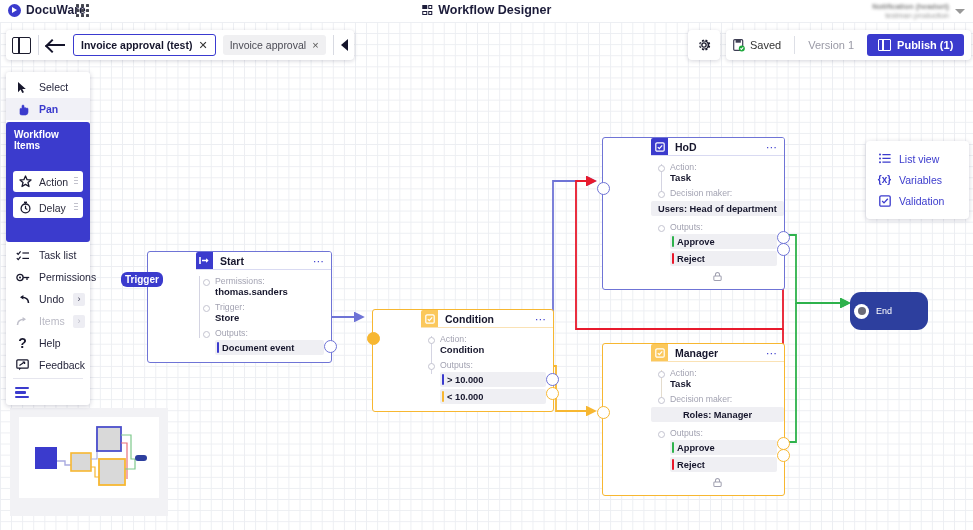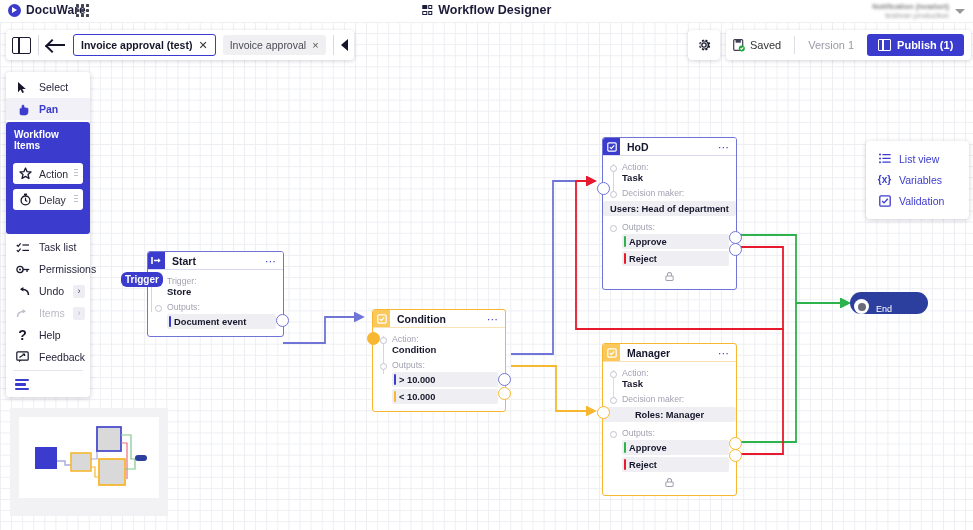--- a/index.html
+++ b/index.html
@@ -80,42 +80,42 @@
     box-shadow:0 1px 5px rgba(20,20,60,.22);z-index:45;padding:4px 0 0;}
   .mi{display:flex;align-items:center;gap:9px;height:22px;padding:0 0 0 9px;font-size:10.5px;color:#26263c;cursor:pointer;position:relative;}
   .mi.sel{background:#f1f1f7;color:#3b3bcd;font-weight:bold;}
   .mi.dis{color:#b9b9c4;}
   .mi .ico{width:15px;height:15px;display:flex;align-items:center;justify-content:center;flex:0 0 15px;}
   .mi .caret{position:absolute;right:5px;width:12px;height:13px;background:#ededf3;border-radius:2px;
     display:flex;align-items:center;justify-content:center;font-size:9px;color:#3a3a52;}
   .mi.dis .caret{color:#b9b9c4;}
   .msep{height:1px;background:#e6e6ee;margin:2px 7px;}
   .wfitems{background:#3b3bcd;border-radius:3px;margin:2px 0;padding:7px 7px 8px;}
-  .wfitems h4{margin:0 0 12px 1px;font-size:10px;color:#fff;font-weight:bold;}
+  .wfitems h4{margin:0 0 20px 1px;font-size:10px;color:#fff;font-weight:bold;}
   .wfitem{background:#fff;border-radius:3px;height:21px;display:flex;align-items:center;gap:7px;
     padding:0 6px;margin-bottom:5px;font-size:10.5px;color:#2b2b3c;cursor:grab;position:relative;}
   .wfitem:last-child{margin-bottom:16px;}
   .grip{position:absolute;right:5px;width:4px;height:9px;
     background-image:linear-gradient(#c2c2cc 1.5px,transparent 1.5px);background-size:100% 3px;}
   .hamb{display:flex;flex-direction:column;gap:2px;padding:6px 0 7px 9px;cursor:pointer;}
   .hamb i{display:block;height:2.4px;background:#3b3bcd;border-radius:1px;}
   .hamb i:nth-child(1){width:14px;}
   .hamb i:nth-child(2){width:11px;}
   .hamb i:nth-child(3){width:14px;}
 
   
   .rightpanel{position:absolute;left:866px;top:141px;width:103px;background:#fff;border-radius:4px;
     box-shadow:0 1px 5px rgba(20,20,60,.2);padding:7px 0 8px;z-index:45;}
   .ri{display:flex;align-items:center;gap:8px;height:21px;padding-left:12px;font-size:10.5px;
     color:#3b3bcd;cursor:pointer;}
   .ri.muted{color:#a7a7c6;}
   .ri .ico{width:13px;height:13px;display:flex;align-items:center;justify-content:center;flex:0 0 13px;}
 
   
-  .node{position:absolute;background:#fff;border-radius:3px;z-index:20;}
+  .node{position:absolute;background:#fff;border-radius:3px;z-index:20;padding-left:48px;}
   .node .hdr{height:17px;display:flex;align-items:center;gap:7px;padding:0 6px 0 0;border-radius:2px 2px 0 0;}
   .node .hdr .sq{width:17px;height:17px;display:flex;align-items:center;justify-content:center;flex:0 0 17px;border-radius:2px 0 0 0;}
   .node .hdr .ttl{font-size:10.5px;font-weight:bold;color:#16162c;flex:1;}
   .node .hdr .dots{letter-spacing:1px;font-size:11px;line-height:6px;}
   .node .body{padding:6px 7px 7px 7px;position:relative;}
   .fld{margin-bottom:5px;position:relative;padding-left:12px;}
   .fld .lab{font-size:8.7px;color:#a3a3b2;line-height:10px;}
   .fld .val{font-size:9.5px;color:#16162c;font-weight:bold;line-height:11px;}
   .dot{position:absolute;left:0px;top:2.5px;width:5px;height:5px;border-radius:50%;border:1.1px solid #c3c3d0;background:#fff;}
   .pill{background:#efeff3;border-radius:2px;padding:2.5px 5px;font-size:9.3px;font-weight:bold;color:#16162c;}
@@ -136,22 +136,22 @@
 
   
   #node-start{left:147px;top:229px;width:135px;}
   #node-start .vline{position:absolute;left:2.5px;top:6px;bottom:24px;width:1px;background:#d4d4e2;}
   .trigger-badge{position:absolute;left:121px;top:250px;background:#3b3bcd;color:#fff;font-size:10px;
     font-weight:bold;padding:2px 4px;border-radius:6px;z-index:26;}
   #node-cond{left:372px;top:287px;width:132px;}
   #node-hod{left:602px;top:115px;width:133px;}
   #node-mgr{left:602px;top:321px;width:133px;}
 
-  .endnode{position:absolute;left:850px;top:270px;width:74px;height:22px;background:#2d3f9e;
-    border-radius:11px;display:flex;align-items:flex-end;gap:7px;padding-left:4px;z-index:22;}
+  .endnode{position:absolute;left:850px;top:270px;width:74px;height:38px;background:#2d3f9e;
+    border-radius:11px;display:flex;align-items:center;gap:7px;padding-left:4px;z-index:22;}
   .endnode .knob{width:15px;height:15px;border-radius:50%;background:#fff;display:flex;align-items:center;justify-content:center;}
   .endnode .knob i{width:8px;height:8px;border-radius:50%;background:#6b6b78;display:block;}
   .endnode .lbl{font-size:9px;color:#fff;}
 
   
   .minimap{position:absolute;left:10px;top:386px;width:158px;height:108px;background:#f2f2f5;z-index:40;}
   .mm-inner{position:absolute;left:9px;top:9px;width:140px;height:81px;background:#fff;}
 
   svg.edges{position:absolute;left:0;top:0;width:973px;height:508px;z-index:10;pointer-events:none;}
 </style>
@@ -236,20 +236,25 @@
             <path d="M7 2.2 L9.6 4.5 L7 6.8 Z" fill="#fff"></path>
           </svg>
       </span>
       <span class="ttl">Start</span>
       <span class="dots" style="color:#3b3bcd">⋯</span>
     </div>
     <div class="body">
       <div class="vline"></div>
       <div class="fld">
         <span class="dot"></span>
+        <div class="lab">Permissions:</div>
+        <div class="val">thomas.sanders</div>
+      </div>
+      <div class="fld">
+        <span class="dot"></span>
         <div class="lab">Trigger:</div>
         <div class="val">Store</div>
       </div>
       <div class="fld" style="margin-bottom:0">
         <span class="dot"></span>
         <div class="lab">Outputs:</div>
         <div class="outrow">
           <span class="bar" style="background:#3b3bcd"></span>
           <span>Document event</span>
         </div>

